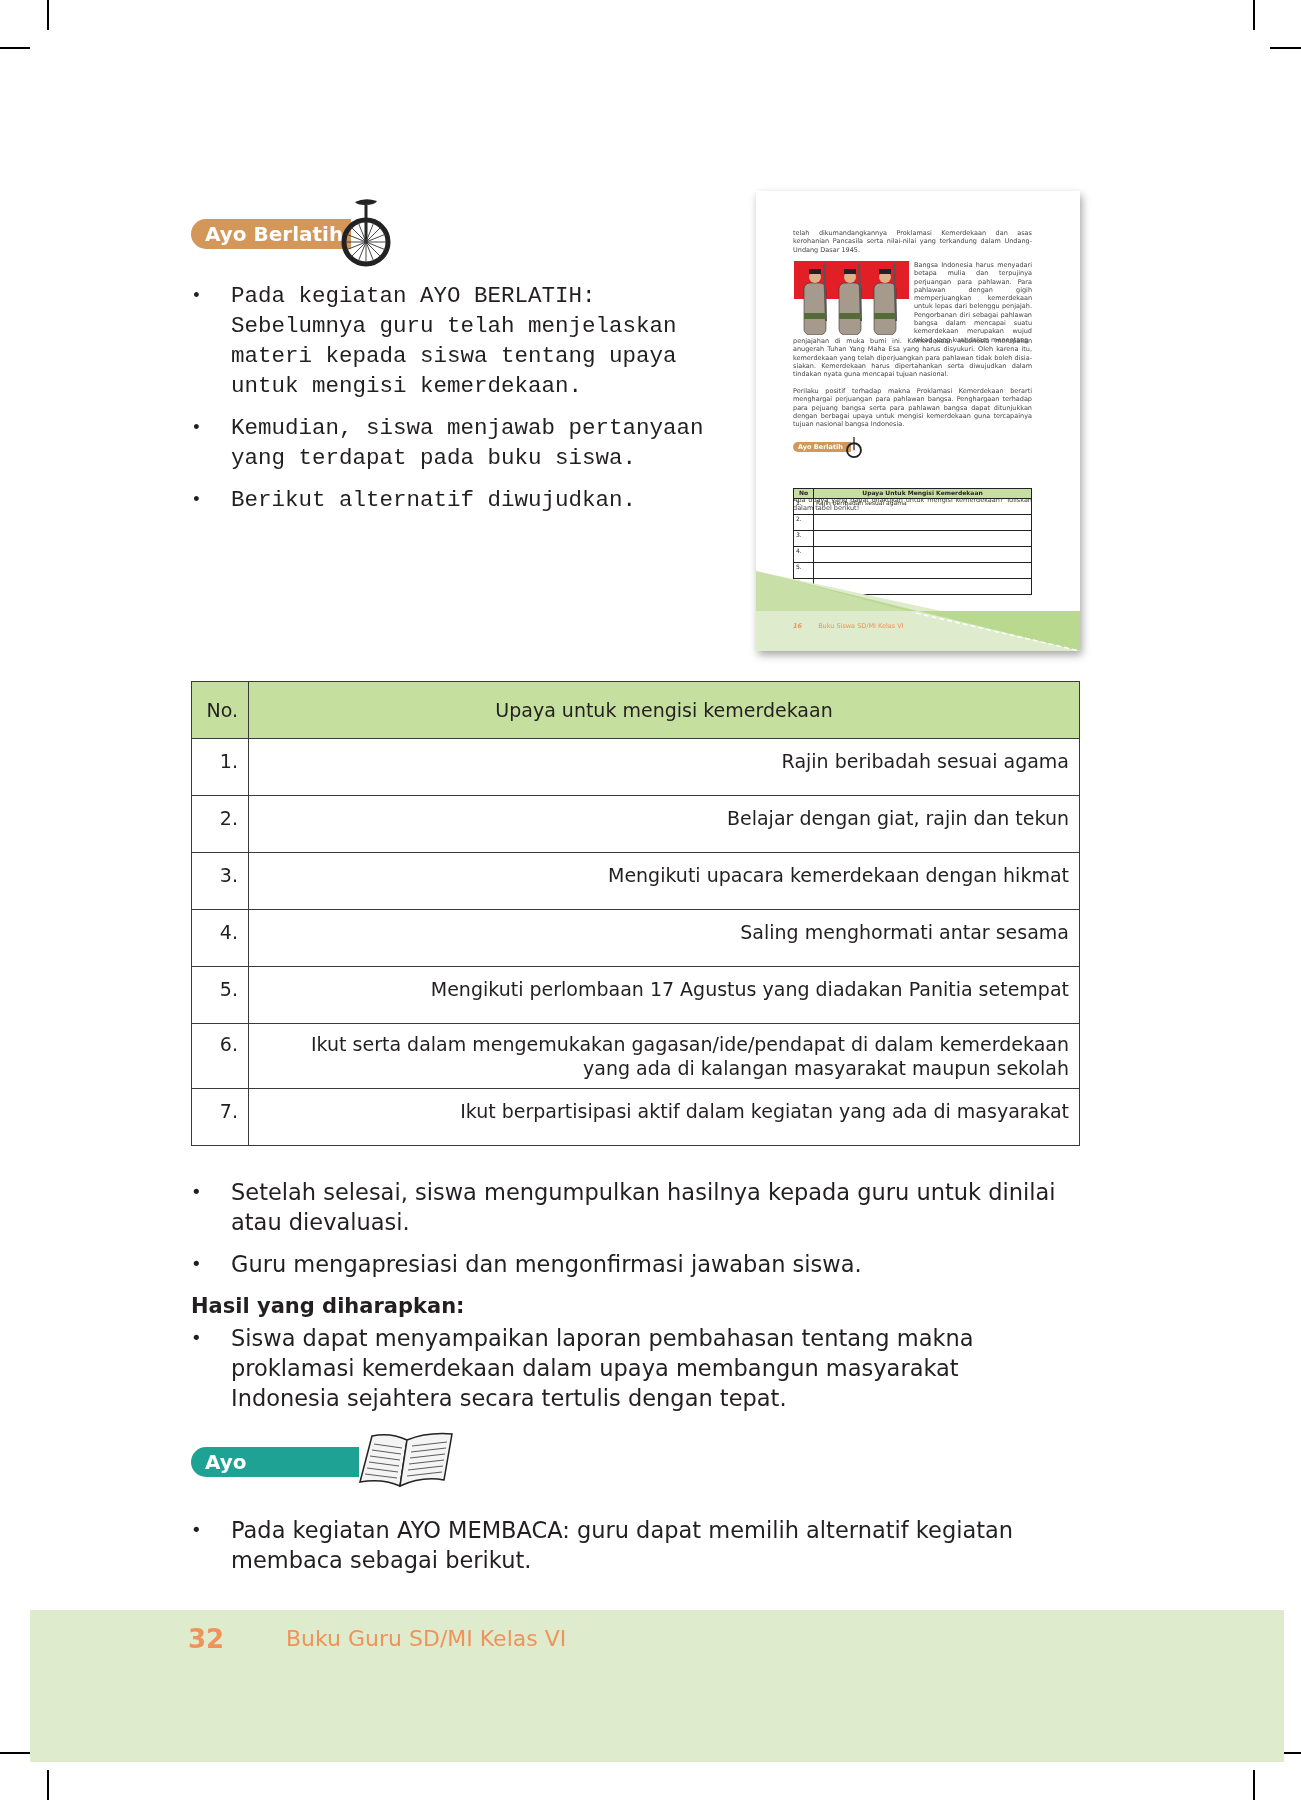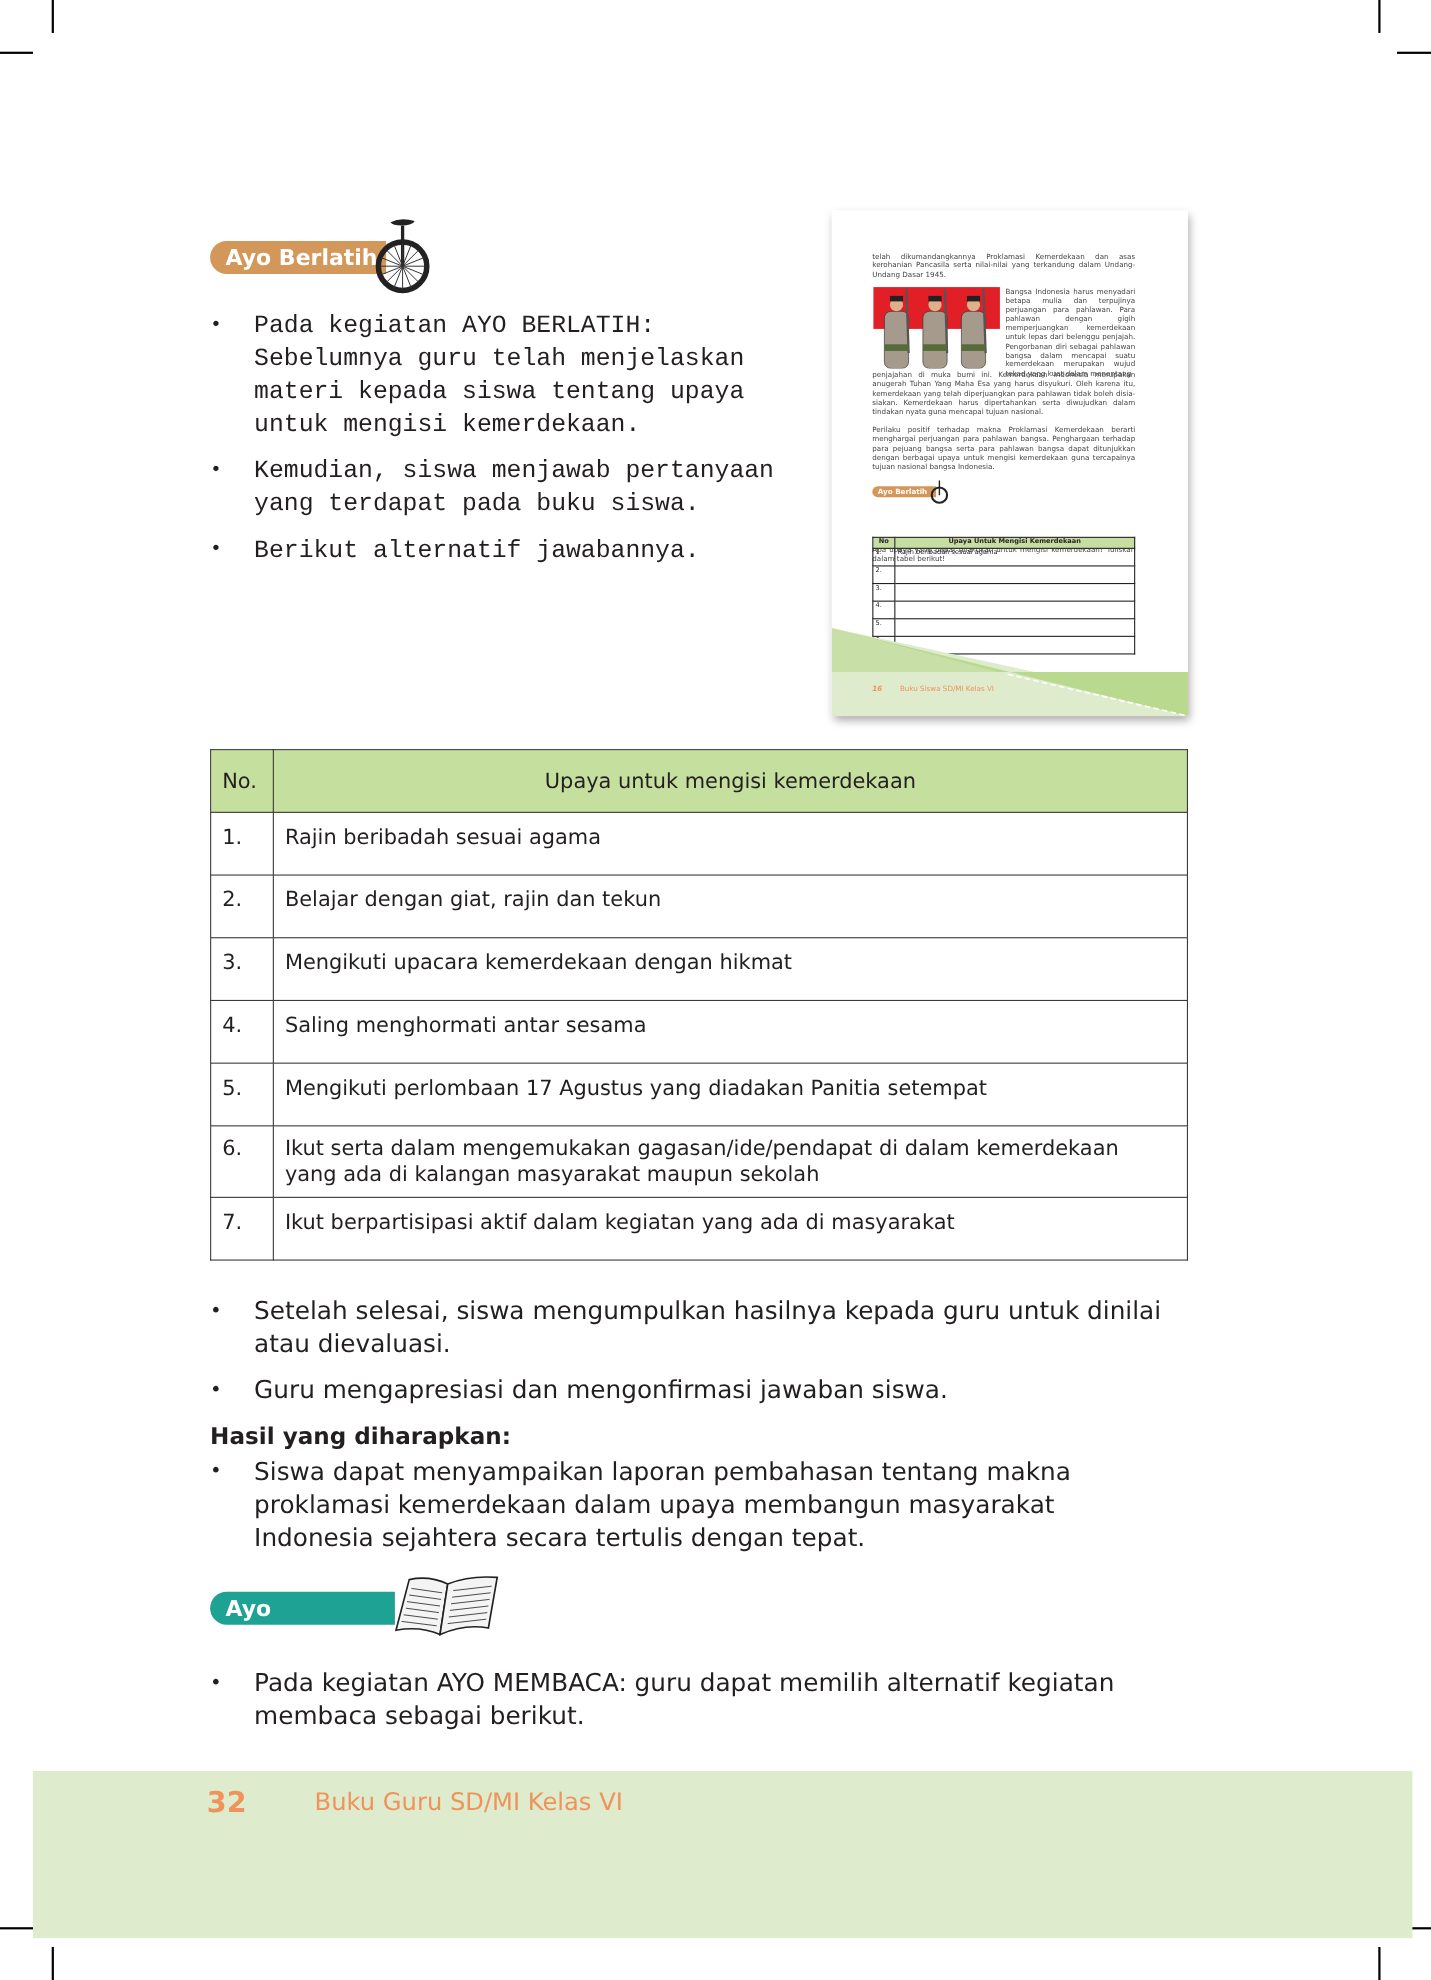--- a/index.html
+++ b/index.html
@@ -8,21 +8,21 @@
   .badge { position:absolute; height:30px; border-radius:15px 0 0 15px; color:#fff; font-weight:bold; font-size:20px; line-height:30px; padding-left:14px; box-sizing:border-box; }
   .bullets { position:absolute; margin:0; padding:0; list-style:none; font-size:22.5px; line-height:30px; }
   .bullets li { position:relative; padding-left:40px; margin-bottom:12px; }
   .bullets li::before { content:"•"; position:absolute; left:0; top:0; font-size:18px; }
   .thumb { position:absolute; left:756px; top:191px; width:324px; height:460px; background:#fff; box-shadow:2px 4px 8px rgba(0,0,0,0.35); overflow:hidden; }
   .thumb .txt { position:absolute; font-size:6.5px; line-height:8.3px; color:#444; text-align:justify; }
   .thumb-table { position:absolute; left:37px; top:297px; width:239px; border-collapse:collapse; font-size:6px; }
   .thumb-table td, .thumb-table th { border:1px solid #222; height:15px; padding:0 2px; vertical-align:top; text-align:left; }
   .thumb-table th { background:#c7dea2; height:9px; text-align:center; }
   .main-table { position:absolute; left:191px; top:681px; width:889px; border-collapse:collapse; font-size:19px; }
-  .main-table th, .main-table td { border:1.3px solid #3a3a3a; padding:0 10px; vertical-align:top; text-align:left; font-weight:normal; }
+  .main-table th, .main-table td { border:1.3px solid #3a3a3a; padding:0 10px; vertical-align:top; text-align:right; font-weight:normal; }
   .main-table th { background:#c5df9f; height:56px; vertical-align:middle; }
   .main-table th.upaya { text-align:center; }
   .main-table td { height:57px; padding-top:10px; box-sizing:border-box; line-height:24px; }
   .main-table td.no { width:36px; }
   .footer { position:absolute; left:30px; top:1610px; width:1254px; height:152px; background:#deebcc; }
 </style>
 </head>
 <body>
 
 <div class="crop" style="left:47px;top:0;width:1.5px;height:30px;"></div>
@@ -49,21 +49,21 @@
     <line x1="23" y1="28" x2="39" y2="68"></line>
       <line x1="39" y1="28" x2="23" y2="68"></line>
     <line x1="11" y1="40" x2="51" y2="56"></line>
       <line x1="11" y1="56" x2="51" y2="40"></line>
   </g>
 </svg>
 
 <ul class="bullets" style="left:191px;top:281px;width:540px;font-family:Liberation Mono, monospace;">
   <li>Pada kegiatan AYO BERLATIH: Sebelumnya guru telah menjelaskan materi kepada siswa tentang upaya untuk mengisi kemerdekaan.</li>
   <li>Kemudian, siswa menjawab pertanyaan yang terdapat pada buku siswa.</li>
-  <li>Berikut alternatif jawabannya.</li>
+  <li>Berikut alternatif diwujudkan.</li>
 </ul>
 
 <div class="thumb">
   <div class="txt" style="left:37px;top:38px;width:239px;">telah dikumandangkannya Proklamasi Kemerdekaan dan asas kerohanian Pancasila serta nilai-nilai yang terkandung dalam Undang-Undang Dasar 1945.</div>
   <div style="position:absolute;left:38px;top:70px;width:115px;height:74px;">
     <div style="position:absolute;left:0;top:0;width:115px;height:38px;background:#e21f26;"></div>
     <svg width="115" height="74" viewBox="0 0 115 74" style="position:absolute;left:0;top:0;">
       <g fill="#a69a8c" stroke="#333" stroke-width="0.6">
         <rect x="10" y="22" width="22" height="52" rx="6"></rect>
         <rect x="45" y="22" width="22" height="52" rx="6"></rect>

